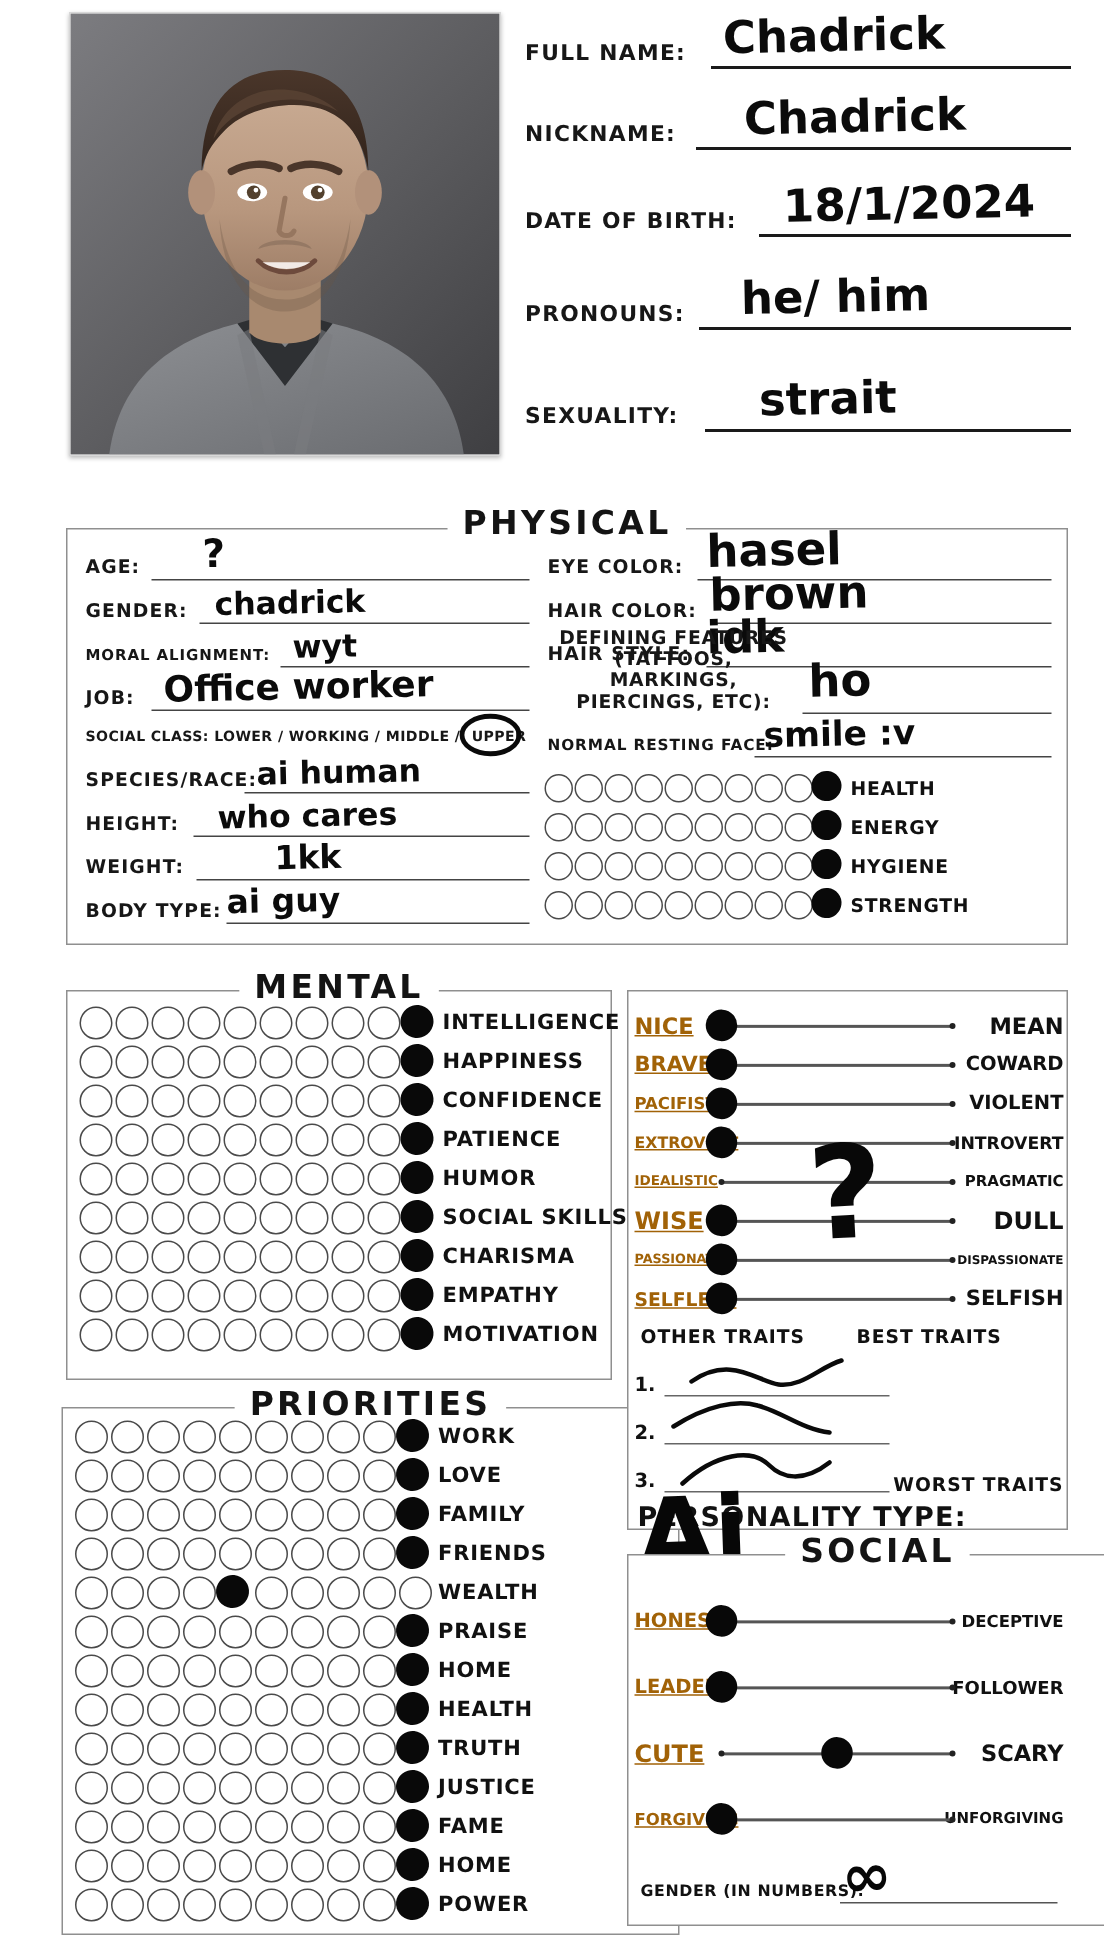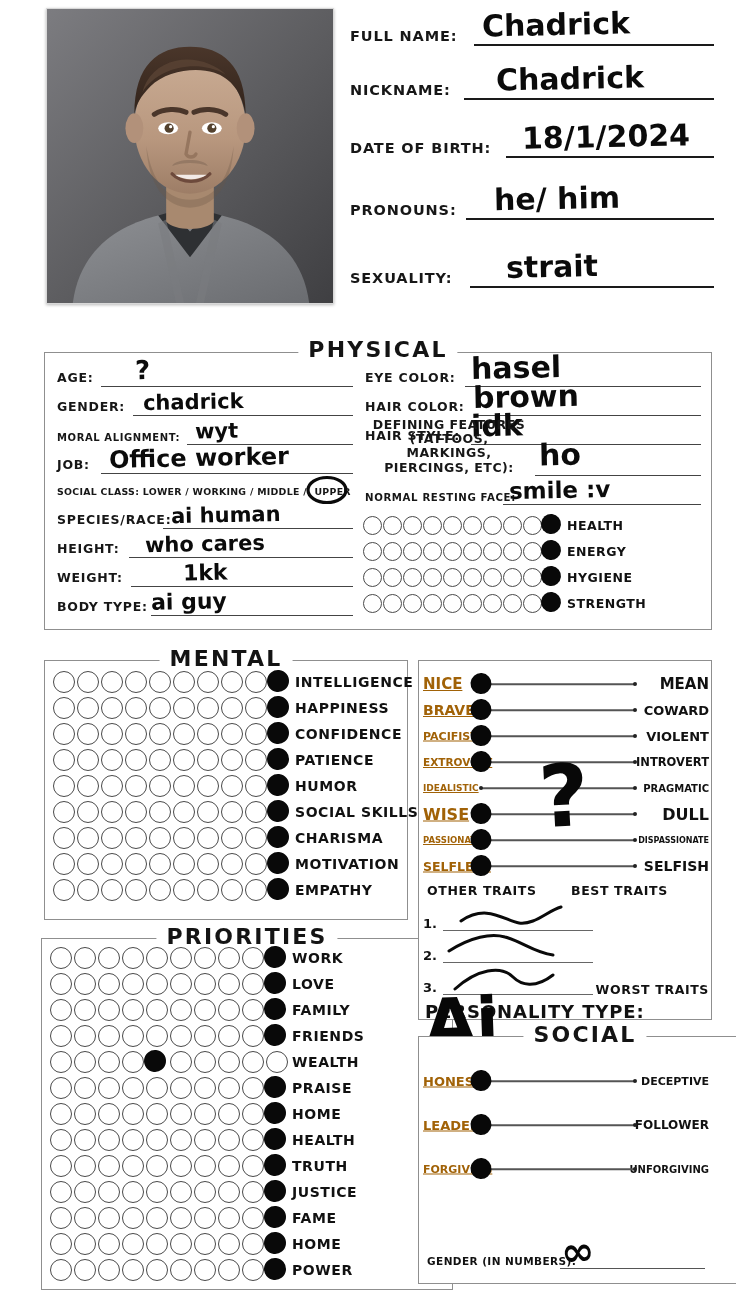--- a/index.html
+++ b/index.html
@@ -525,34 +525,34 @@
         <span class="dot"></span>
         <span class="dot"></span>
         <span class="dot"></span>
         <span class="dot"></span>
         <span class="dot"></span>
         <span class="dot"></span>
         <span class="dot"></span>
         <span class="dot"></span>
         <span class="dot"></span>
         <span class="blob"></span>
+        <span class="dotlabel ">EMPATHY</span>
+      </div>
+      <div class="dotrow">
+        <span class="dot"></span>
+        <span class="dot"></span>
+        <span class="dot"></span>
+        <span class="dot"></span>
+        <span class="dot"></span>
+        <span class="dot"></span>
+        <span class="dot"></span>
+        <span class="dot"></span>
+        <span class="dot"></span>
+        <span class="blob"></span>
         <span class="dotlabel ">MOTIVATION</span>
-      </div>
-      <div class="dotrow">
-        <span class="dot"></span>
-        <span class="dot"></span>
-        <span class="dot"></span>
-        <span class="dot"></span>
-        <span class="dot"></span>
-        <span class="dot"></span>
-        <span class="dot"></span>
-        <span class="dot"></span>
-        <span class="dot"></span>
-        <span class="blob"></span>
-        <span class="dotlabel ">EMPATHY</span>
       </div>
     </div>
 </div>
 
 <div class="panel" id="priorities">
   <div class="panel-title printed">PRIORITIES</div>
   <div class="grid">
       <div class="dotrow">
         <span class="dot"></span>
         <span class="dot"></span>
@@ -845,20 +845,30 @@
           <span class="lft" style="font-size:13px">LEADER</span>
           <span class="rgt" style="font-size:12px">FOLLOWER</span>
           <span class="track" style="left:62px;right:78px"></span>
           <span class="tickl" style="left:60px"></span>
           <span class="tickr" style="right:76px"></span>
           <span class="marker" style="left:62px"></span>
         </div>
       </div>
       <div style="height:44px;position:relative">
         <div class="slider" style="height:44px">
+          <span class="lft" style="font-size:16px">CUTE</span>
+          <span class="rgt" style="font-size:15px">SCARY</span>
+          <span class="track" style="left:62px;right:78px"></span>
+          <span class="tickl" style="left:60px"></span>
+          <span class="tickr" style="right:76px"></span>
+          <span class="marker" style="left:139px"></span>
+        </div>
+      </div>
+      <div style="height:44px;position:relative">
+        <div class="slider" style="height:44px">
           <span class="lft" style="font-size:11px">FORGIVING</span>
           <span class="rgt" style="font-size:10px">UNFORGIVING</span>
           <span class="track" style="left:62px;right:78px"></span>
           <span class="tickl" style="left:60px"></span>
           <span class="tickr" style="right:76px"></span>
           <span class="marker" style="left:62px"></span>
         </div>
       </div>
     </div>
   <div id="soc-friends" style="position: absolute; left: 0px; bottom: 10px; width: 294px; height: 34px;">

